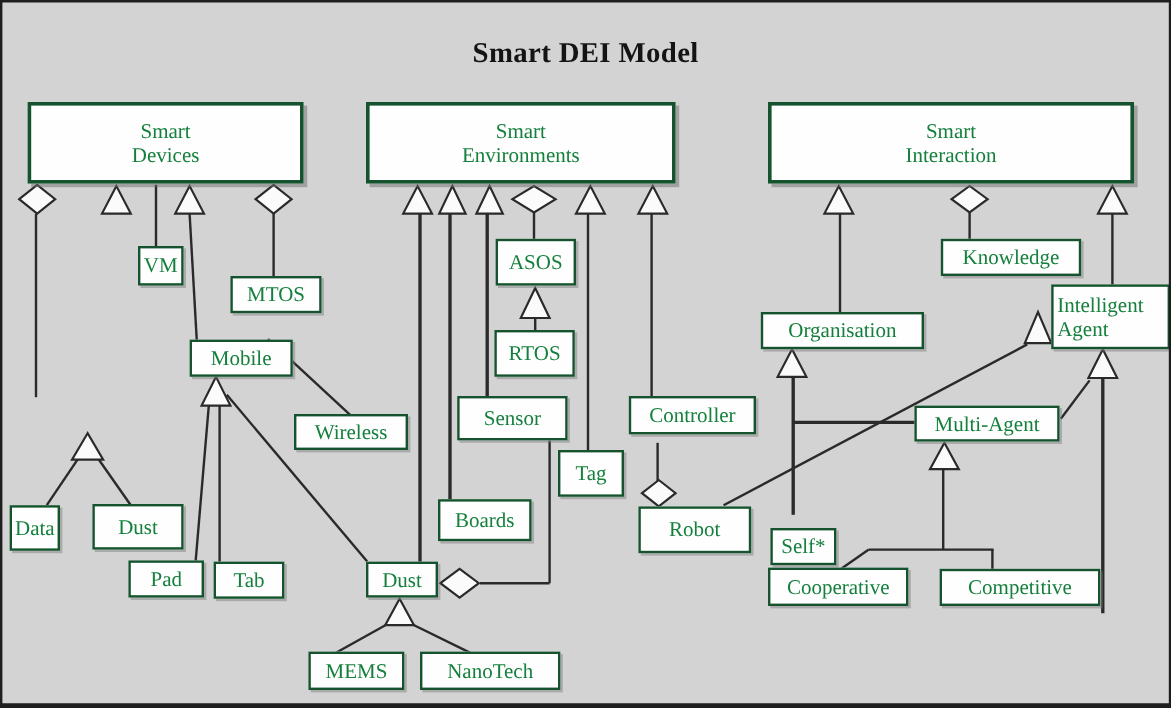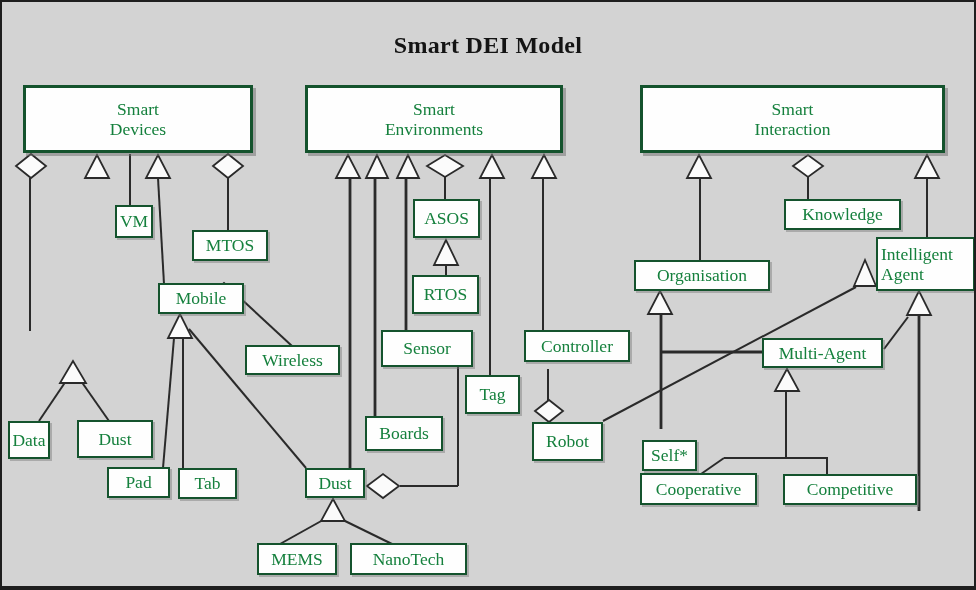--- a/index.html
+++ b/index.html
@@ -120,21 +120,21 @@
   <div class="node" style="left:178px;top:468px;width:59px;height:31px;">Tab</div>
   <div class="node" style="left:305px;top:468px;width:60px;height:30px;">Dust</div>
   <div class="node" style="left:257px;top:543px;width:80px;height:32px;">MEMS</div>
   <div class="node" style="left:350px;top:543px;width:117px;height:32px;">NanoTech</div>
   <div class="node" style="left:413px;top:199px;width:67px;height:39px;">ASOS</div>
   <div class="node" style="left:412px;top:275px;width:67px;height:39px;">RTOS</div>
   <div class="node" style="left:381px;top:330px;width:92px;height:37px;">Sensor</div>
   <div class="node" style="left:365px;top:416px;width:78px;height:35px;">Boards</div>
   <div class="node" style="left:465px;top:375px;width:55px;height:39px;">Tag</div>
   <div class="node" style="left:524px;top:330px;width:106px;height:32px;font-family:Liberation Serif, serif;">Controller</div>
-  <div class="node" style="left:532px;top:422px;width:71px;height:39px;">Robot</div>
+  <div class="node" style="left:532px;top:422px;width:94px;height:39px;">Robot</div>
 
   <div class="node" style="left:634px;top:260px;width:136px;height:31px;">Organisation</div>
   <div class="node" style="left:784px;top:199px;width:117px;height:31px;">Knowledge</div>
   <div class="node leftalign" style="left:876px;top:237px;width:99px;height:54px;">Intelligent
 Agent</div>
   <div class="node" style="left:642px;top:440px;width:55px;height:31px;">Self*</div>
   <div class="node" style="left:762px;top:338px;width:121px;height:30px;">Multi-Agent</div>
   <div class="node" style="left:640px;top:473px;width:117px;height:32px;">Cooperative</div>
   <div class="node" style="left:783px;top:474px;width:134px;height:31px;">Competitive</div>
 </div>

